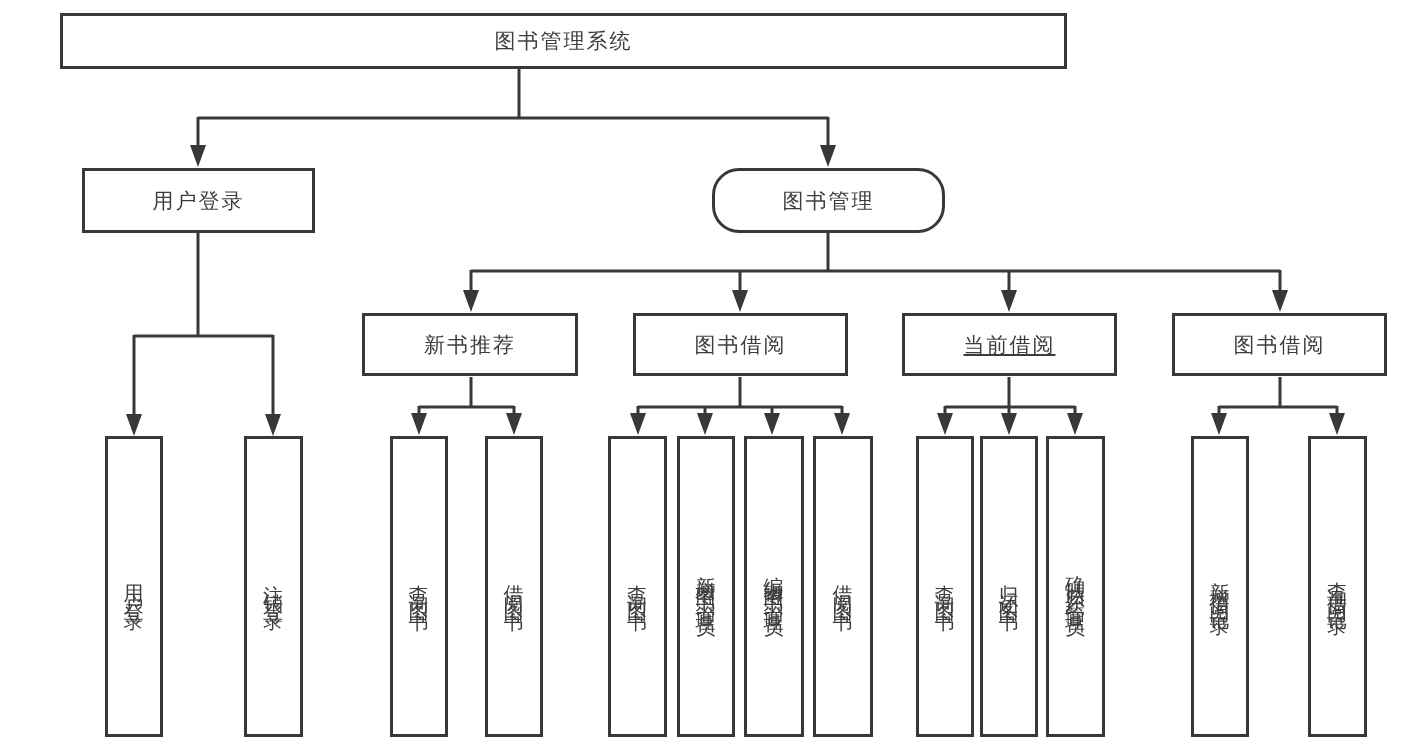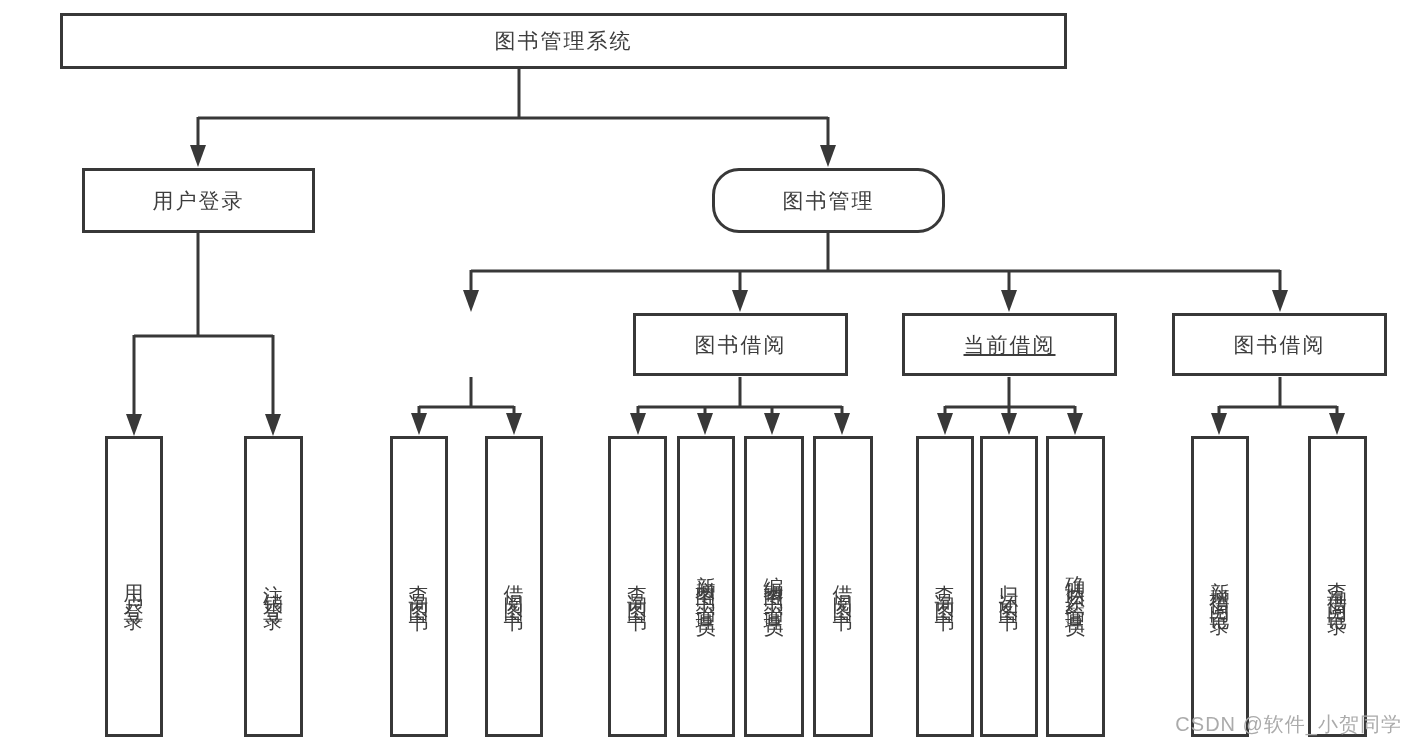--- a/index.html
+++ b/index.html
@@ -105,20 +105,23 @@
     <span class="h-label">图书管理系统</span>
   </div>
 
   <div class="box" style="left:82px; top:168px; width:233px; height:65px;">
     <span class="h-label">用户登录</span>
   </div>
   <div class="box" style="left:712px; top:168px; width:233px; height:65px;border-radius:27px;">
     <span class="h-label">图书管理</span>
   </div>
 
+  <div class="box" style="left:362px; top:313px; width:216px; height:63px;">
+    <span class="h-label">新书推荐</span>
+  </div>
   <div class="box" style="left:633px; top:313px; width:215px; height:63px;">
     <span class="h-label">图书借阅</span>
   </div>
   <div class="box" style="left:902px; top:313px; width:215px; height:63px;text-decoration:underline;">
     <span class="h-label">当前借阅</span>
   </div>
   <div class="box" style="left:1172px; top:313px; width:215px; height:63px;">
     <span class="h-label">图书借阅</span>
   </div>
 
@@ -159,15 +162,14 @@
     <span class="v-label" style="letter-spacing:6px;">确认归还（管理员）</span>
   </div>
 
   <div class="box" style="left:1191px; top:436px; width:58px; height:301px;">
     <span class="v-label" style="letter-spacing:7px;">新增借阅记录</span>
   </div>
   <div class="box" style="left:1308px; top:436px; width:59px; height:301px;">
     <span class="v-label" style="letter-spacing:7px;">查询借阅记录</span>
   </div>
 
-  <div class="watermark">CSDN @软件_小贺同学</div>
 
 </div>
 
 </body></html>

